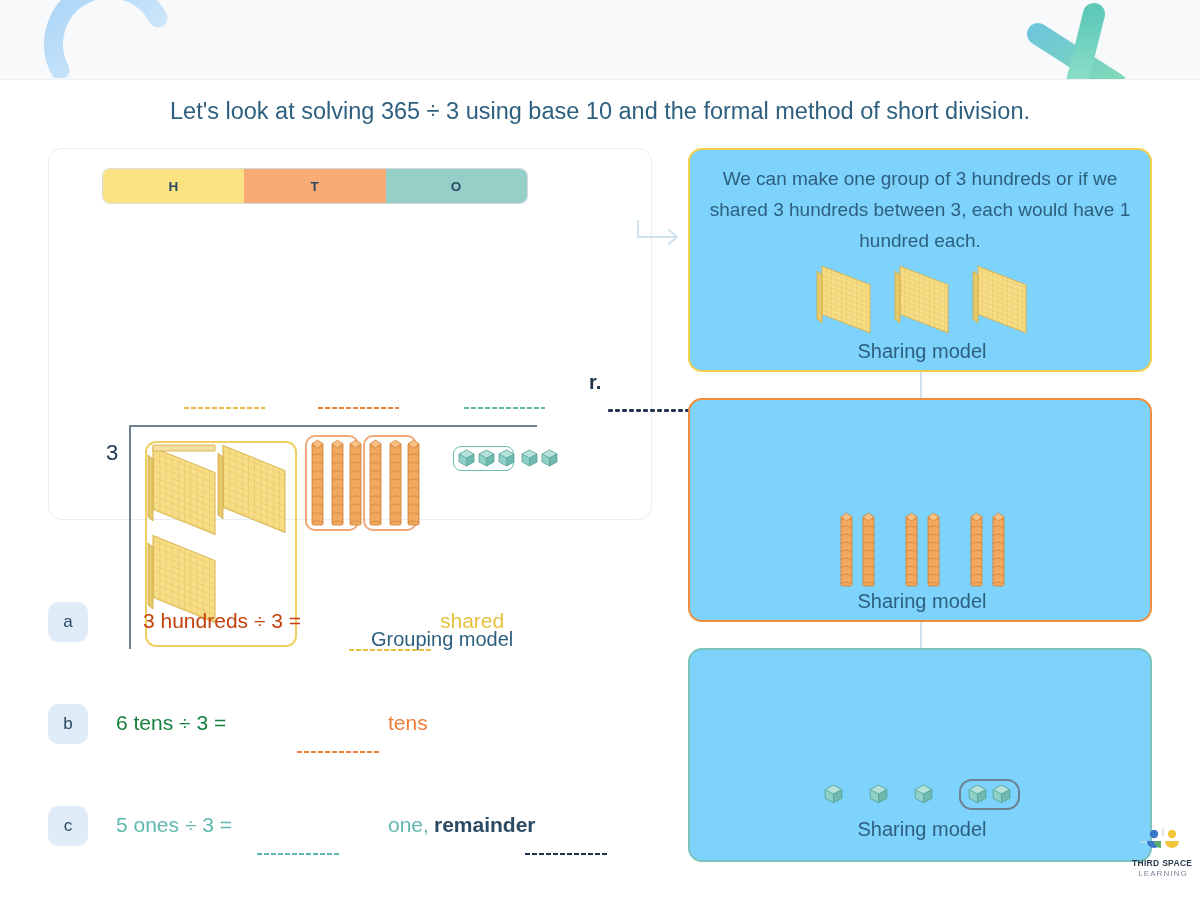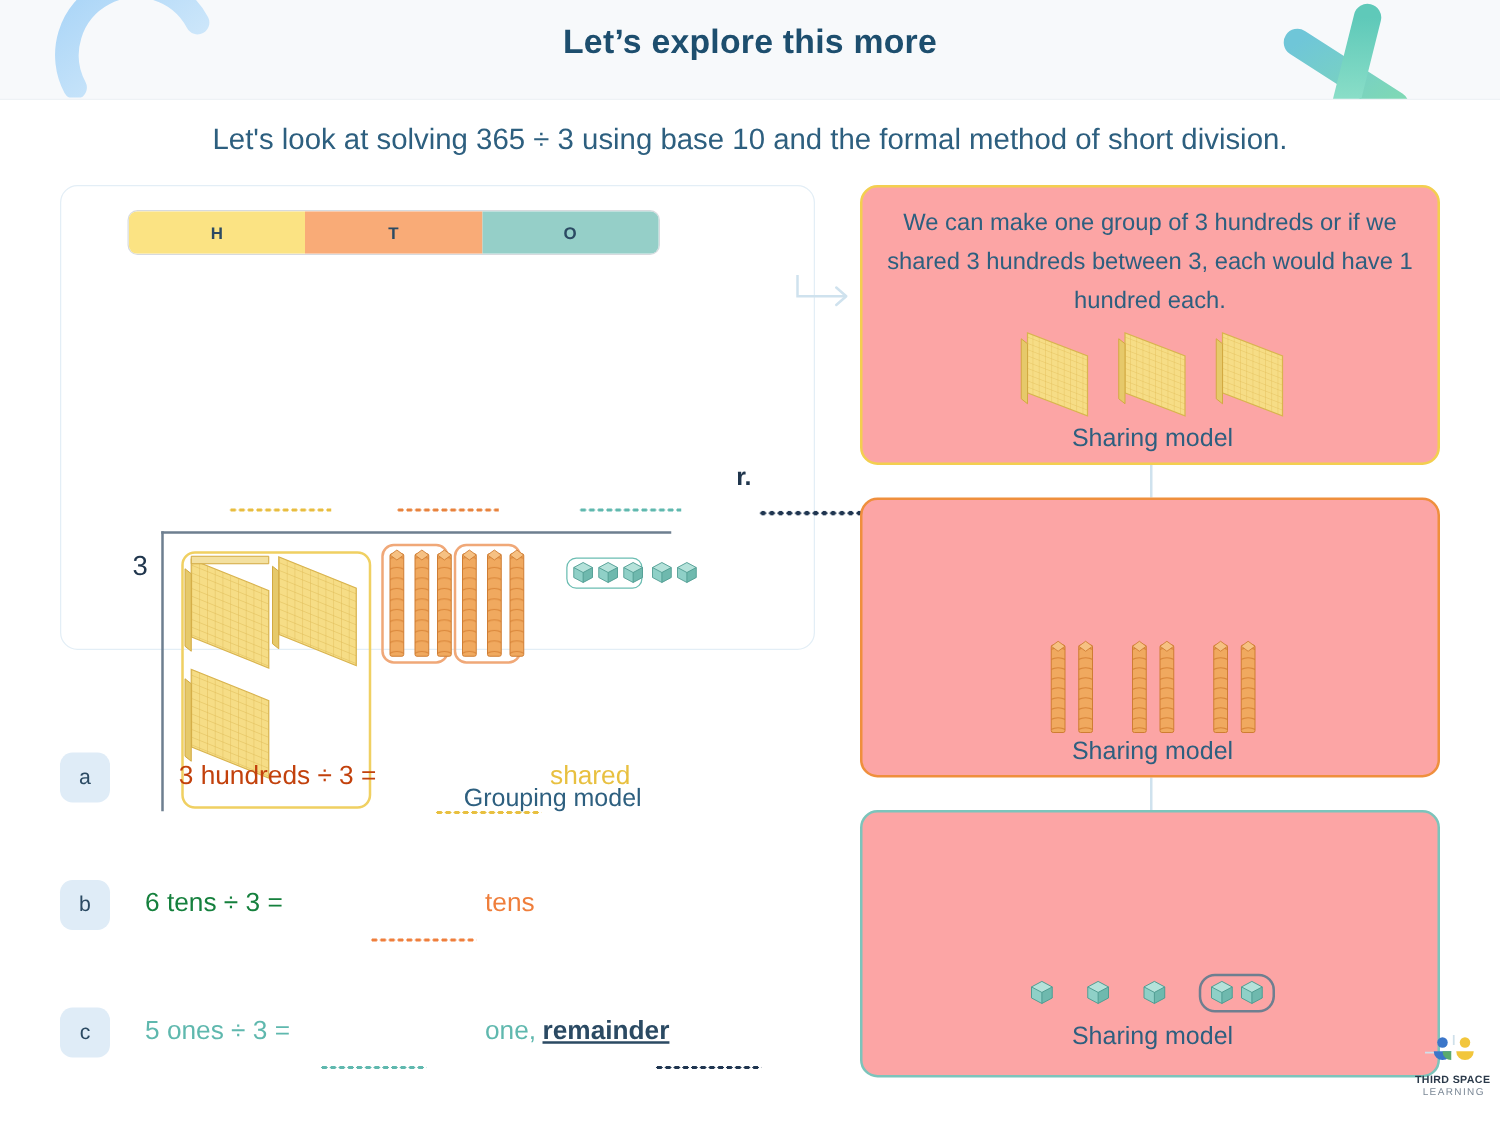--- a/index.html
+++ b/index.html
@@ -132,21 +132,21 @@
     font-size: 20px; color: #2d5f7f;
   }
 
   
   #connector { position: absolute; left: 636px; top: 216px; width: 56px; height: 42px; }
 
   
   .callout {
     position: absolute; left: 688px;
     width: 464px;
-    background: #fca5a5;
+    background: #7dd3fc;
     border-radius: 14px;
     border: 2px solid #ccc;
   }
   #callout-1 { top: 148px; height: 224px; border-color: #f3cf4f; }
   #callout-2 { top: 398px; height: 224px; border-color: #ef8f3d; }
   #callout-3 { top: 648px; height: 214px; border-color: #7cc4bb; }
   .callout-text {
     position: absolute; left: 16px; right: 16px; top: 14px;
     text-align: center;
     font-size: 19px; line-height: 1.62;
@@ -206,21 +206,21 @@
   }
   #qa-text { color: #c2410c; margin-left: 27px; }
   #qa-unit { left: 392px; color: #e8c040; }
   #qa-dots { left: 300px; top: 46px; width: 85px; color: #e8c040; }
   #qb-text { color: #15803d; }
   #qb-unit { left: 340px; color: #ef7e3b; }
   #qb-dots { left: 248px; top: 46px; width: 85px; color: #ef7e3b; }
   #qc-text { color: #5fb8ae; }
   #qc-unit { left: 340px; color: #5fb8ae; }
   #qc-rem  { position: absolute; left: 386px; top: 7px; font-size: 21px;
-             color: #2b4a63; font-weight: bold; text-decoration: underline; }
+             color: #2b4a63; font-weight: bold; }
   #qc-dots { left: 208px; top: 46px; width: 85px; color: #5fb8ae; }
   #qc-dots2 { left: 476px; top: 46px; width: 85px; color: #1f3550; }
 
   
   #logo { position: absolute; left: 1132px; top: 828px; width: 62px; height: 62px; }
   #logo-mark { position: absolute; left: 8px; top: 0; width: 46px; height: 28px; }
   #logo-text-1 {
     position: absolute; left: 0; top: 30px; width: 62px; 
     font-size: 8.5px; font-weight: bold; color: #2b3a4a; letter-spacing: .3px;
   }
@@ -251,21 +251,20 @@
           <stop offset="100%" stop-color="#7fd9b4"></stop>
         </linearGradient>
         <linearGradient id="gCross2" x1="0" y1="0" x2="0" y2="1">
           <stop offset="0%" stop-color="#5fc9b9"></stop>
           <stop offset="100%" stop-color="#8ee0c9"></stop>
         </linearGradient>
       </defs>
       <path d="M18 42 L 96 92" stroke="url(#gCross1)" stroke-width="22" stroke-linecap="round" fill="none"></path>
       <path d="M74 22 L 56 94" stroke="url(#gCross2)" stroke-width="22" stroke-linecap="round" fill="none"></path>
     </svg>
-    <div id="header-title">Let’s explore this more</div>
   </div>
 
   <div id="subtitle">Let's look at solving 365 ÷ 3 using base 10 and the formal method of short division.</div>
 
   <div id="left-panel">
 
     <div id="pv-bar">
       <div class="pv-cell" id="pv-h">H</div>
       <div class="pv-cell" id="pv-t">T</div>
       <div class="pv-cell" id="pv-o">O</div>

